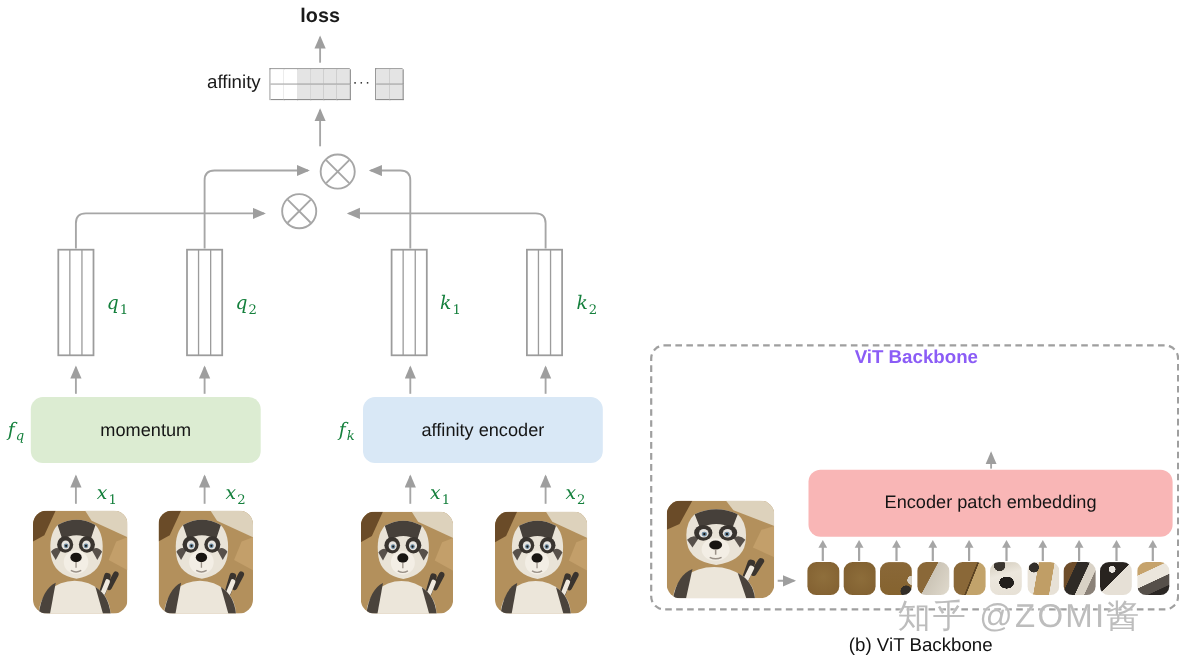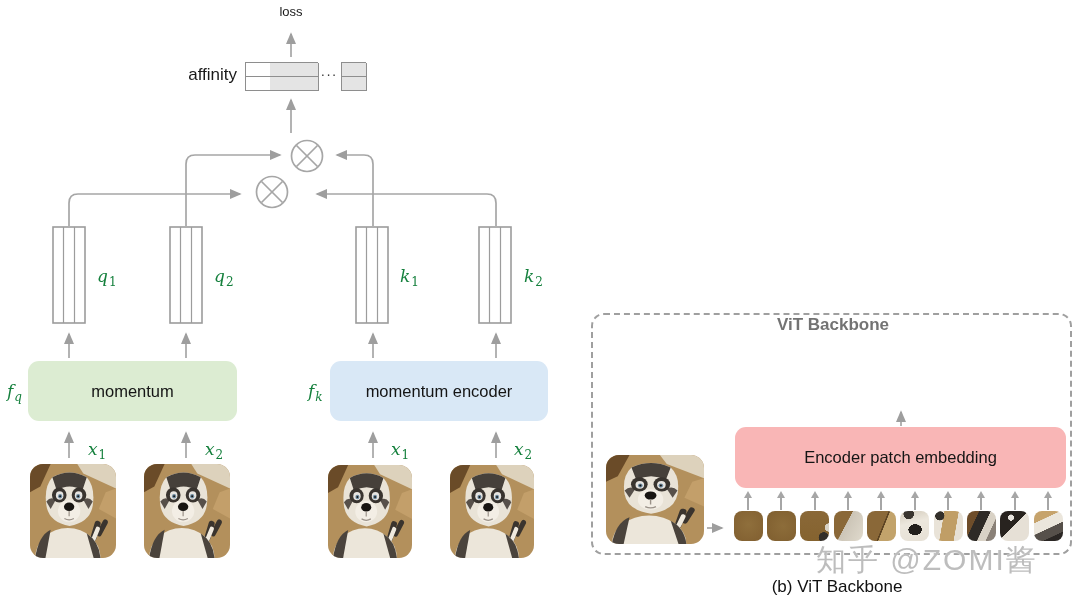--- a/index.html
+++ b/index.html
@@ -23,21 +23,21 @@
   .box-blue{background:var(--blue);}
   .box-pink{background:var(--pink);}
   .gridbox{position:absolute;display:grid;border-top:1px solid #8e8e8e;border-left:1px solid #8e8e8e;}
   .cell{width:12px;height:13px;border-right:1px solid #8e8e8e;border-bottom:1px solid #8e8e8e;background:#fff;}
   .cell.filled{background:var(--gridfill);}
   .dots{position:absolute;font-size:14px;color:#3a3a3a;letter-spacing:1px;}
   .dog{position:absolute;border-radius:13px;overflow:hidden;}
   .dog svg{display:block;width:100%;height:100%;}
   .dashedbox{position:absolute;left:591px;top:313px;width:481px;height:242px;
              border:2px dashed #9f9f9f;border-radius:13px;box-sizing:border-box;}
-  .vit-title{position:absolute;font-weight:bold;font-size:17px;color:#737373;}
+  .vit-title{position:absolute;font-weight:bold;font-size:17px;color:#8b5cf6;}
   .caption{position:absolute;font-size:17px;color:#111;}
   .watermark{position:absolute;left:816px;top:540px;font-size:30px;letter-spacing:2px;
              color:rgba(185,185,185,0.95);text-shadow:0 0 2px #fff;}
   .patch-item{position:absolute;display:flex;flex-direction:column;align-items:center;width:30px;}
   .up-arrow{position:relative;width:15px;height:19px;margin-bottom:1px;}
   .up-arrow::before{content:'';position:absolute;left:50%;transform:translateX(-50%);
                     top:6px;bottom:0;width:2px;background:var(--line);}
   .up-arrow::after{content:'';position:absolute;left:50%;transform:translateX(-50%);top:0;
                    border-left:4.5px solid transparent;border-right:4.5px solid transparent;
                    border-bottom:7px solid var(--line);}
@@ -154,21 +154,21 @@
 
     <path class="conn" d="M69,458 V433" marker-end="url(#ah)"></path>
     <path class="conn" d="M186,458 V433" marker-end="url(#ah)"></path>
     <path class="conn" d="M373,458 V433" marker-end="url(#ah)"></path>
     <path class="conn" d="M496,458 V433" marker-end="url(#ah)"></path>
 
     <path class="conn" d="M901,426 V412" marker-end="url(#ah)"></path>
     <path class="conn" d="M707,528 H722" marker-end="url(#ah)"></path>
   </svg>
 
-  <div class="lbl center" style="left:251px;top:4px;width:80px;font-size:13px;">loss</div>
+  <div class="lbl center" style="left:251px;top:4px;width:80px;font-size:18px;font-weight:bold;">loss</div>
   <div class="lbl right" style="left:147px;top:65px;width:90px;font-size:17px;">affinity</div>
   <div class="gridbox" id="affinity-grid" style="left: 245px; top: 62px; grid-template-columns: repeat(6, 12px);">
       <div class="cell"></div>
       <div class="cell"></div>
       <div class="cell filled"></div>
       <div class="cell filled"></div>
       <div class="cell filled"></div>
       <div class="cell filled"></div>
       <div class="cell"></div>
       <div class="cell"></div>
@@ -189,21 +189,21 @@
   <div class="lbl math" style="left:214px;top:266px;"><span>q</span><sub>2</sub></div>
   <div class="lbl math" style="left:400px;top:266px;"><span>k</span><sub>1</sub></div>
   <div class="lbl math" style="left:524px;top:266px;"><span>k</span><sub>2</sub></div>
 
   <div class="box box-green" style="left:28px;top:361px;width:209px;height:60px;">
     <span>momentum</span>
   </div>
   <div class="lbl math subit" style="left:7px;top:381px;"><span>f</span><sub>q</sub></div>
 
   <div class="box box-blue" style="left:330px;top:361px;width:218px;height:60px;">
-    <span>momentum encoder</span>
+    <span>affinity encoder</span>
   </div>
   <div class="lbl math subit" style="left:308px;top:381px;"><span>f</span><sub>k</sub></div>
 
   <div class="lbl math" style="left:88px;top:439px;"><span>x</span><sub>1</sub></div>
   <div class="lbl math" style="left:205px;top:439px;"><span>x</span><sub>2</sub></div>
   <div class="lbl math" style="left:391px;top:439px;"><span>x</span><sub>1</sub></div>
   <div class="lbl math" style="left:514px;top:439px;"><span>x</span><sub>2</sub></div>
 
   <div class="dog" style="left:30px;top:464px;width:86px;height:94px;">
       <svg viewBox="0 0 100 100" preserveAspectRatio="none">

